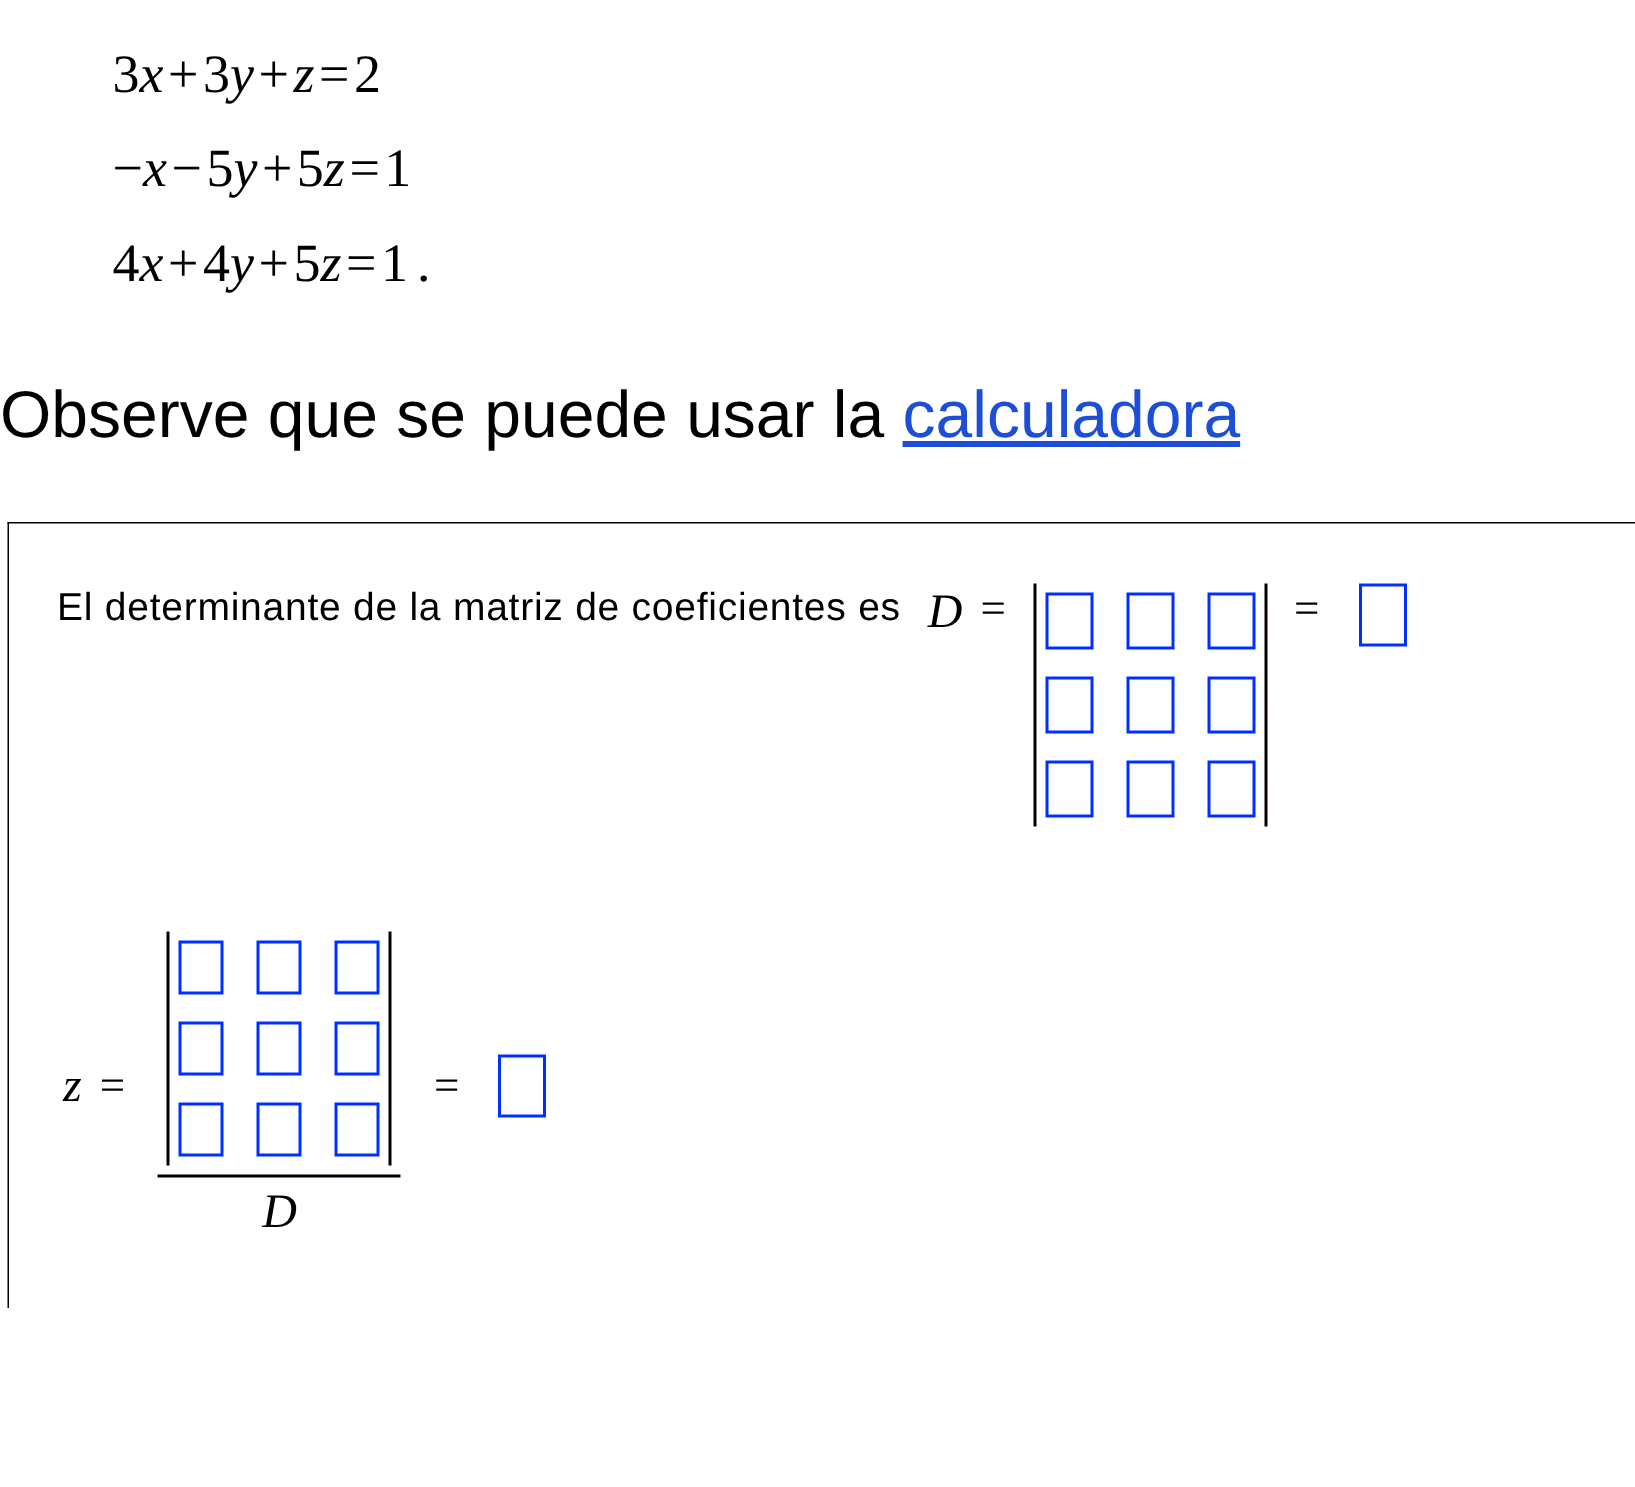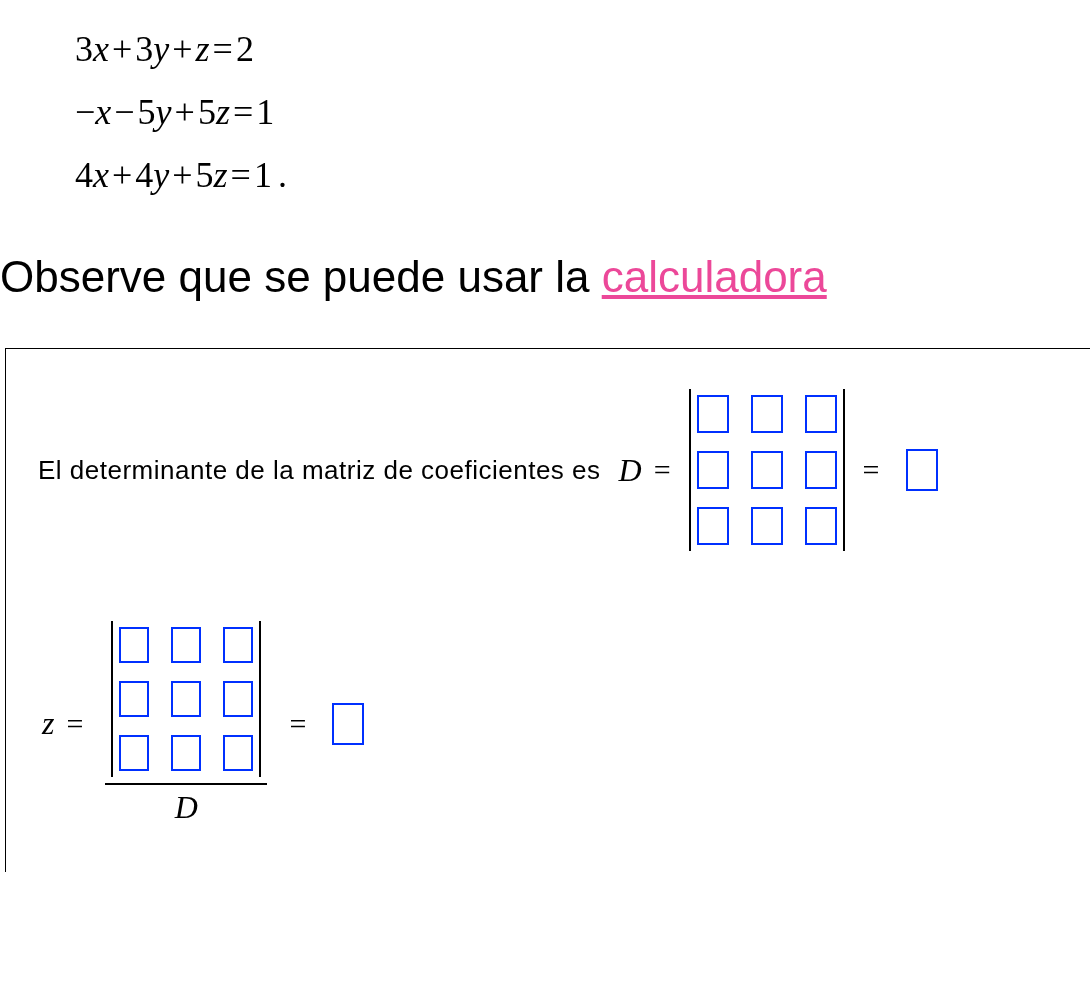--- a/index.html
+++ b/index.html
@@ -28,35 +28,35 @@
   .eqs .op{margin:0 3px;}
   
   .instr{
     font-size:44px;
     line-height:1.35;
     margin:40px 0 0 30px;
     color:#000;
     white-space:nowrap;
   }
   .instr a{
-    color:#ec4899;
+    color:#1d4ed8;
     text-decoration:underline;
     margin-top:44px;
   }
   
   .panel{
     margin:42px 0 0 35px;
     border:1px solid #000;
     border-bottom:none;      
     box-sizing:border-box;
     padding:40px 32px 46px 32px;
   }
   .row1{
     display:flex;
-    align-items:center;
+    align-items:flex-start;
     white-space:nowrap;
     font-family:Verdana,Geneva,sans-serif;
     font-size:26px;
   }
   .coeftxt{letter-spacing:.5px;}
   .mi{font-family:"Times New Roman",Times,serif;font-style:italic;font-size:32px;}
   .mo{font-family:"Times New Roman",Times,serif;font-size:30px;margin:0 12px;}
   
   .det{display:inline-flex;align-items:center;}
   .det .bar{width:2px;align-self:stretch;background:#000;margin:0 6px;}

